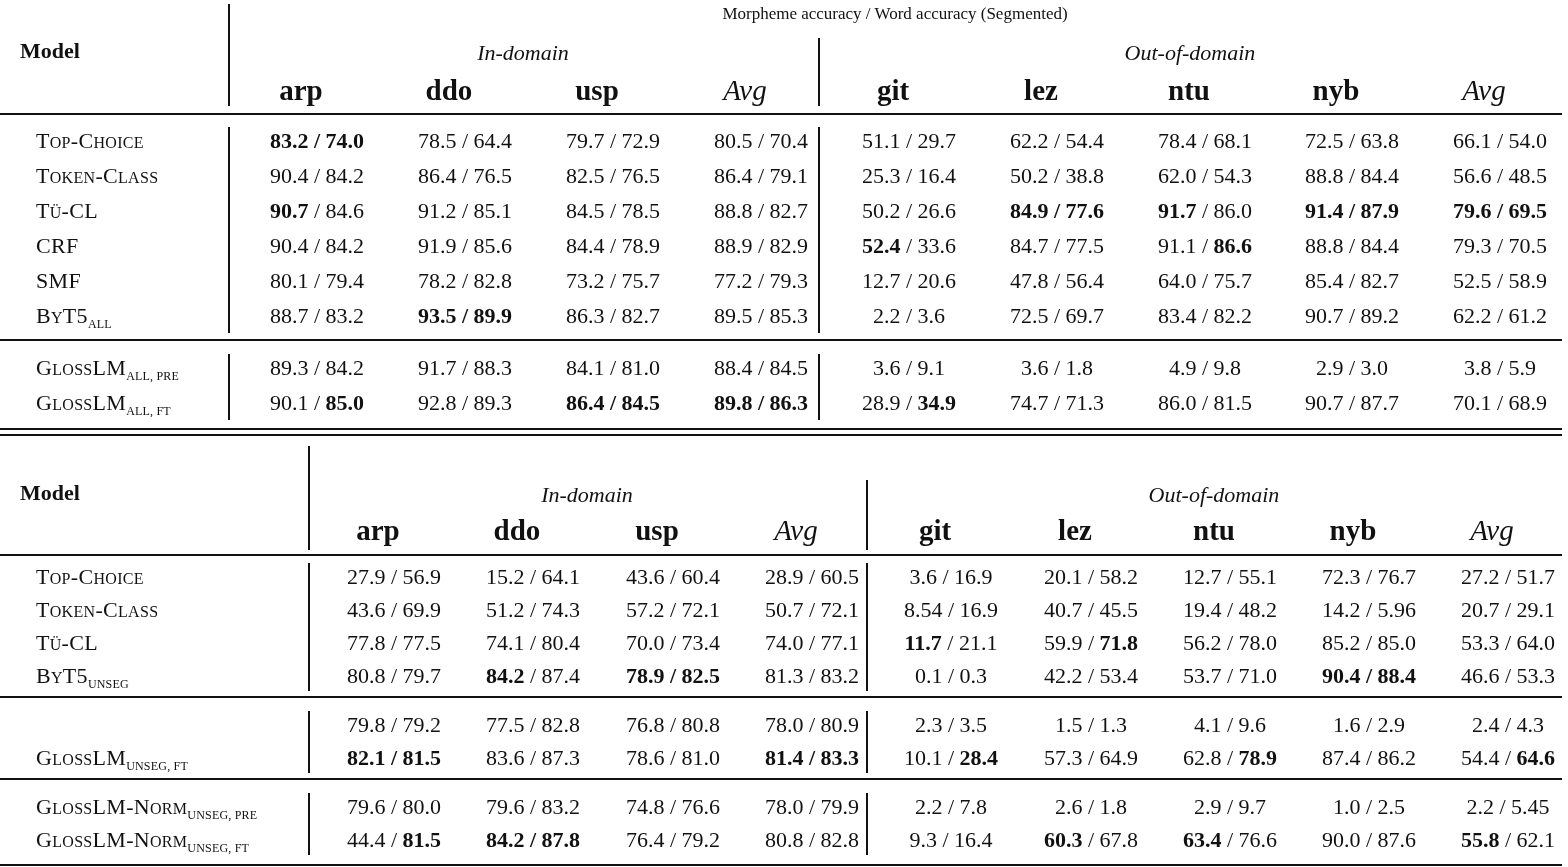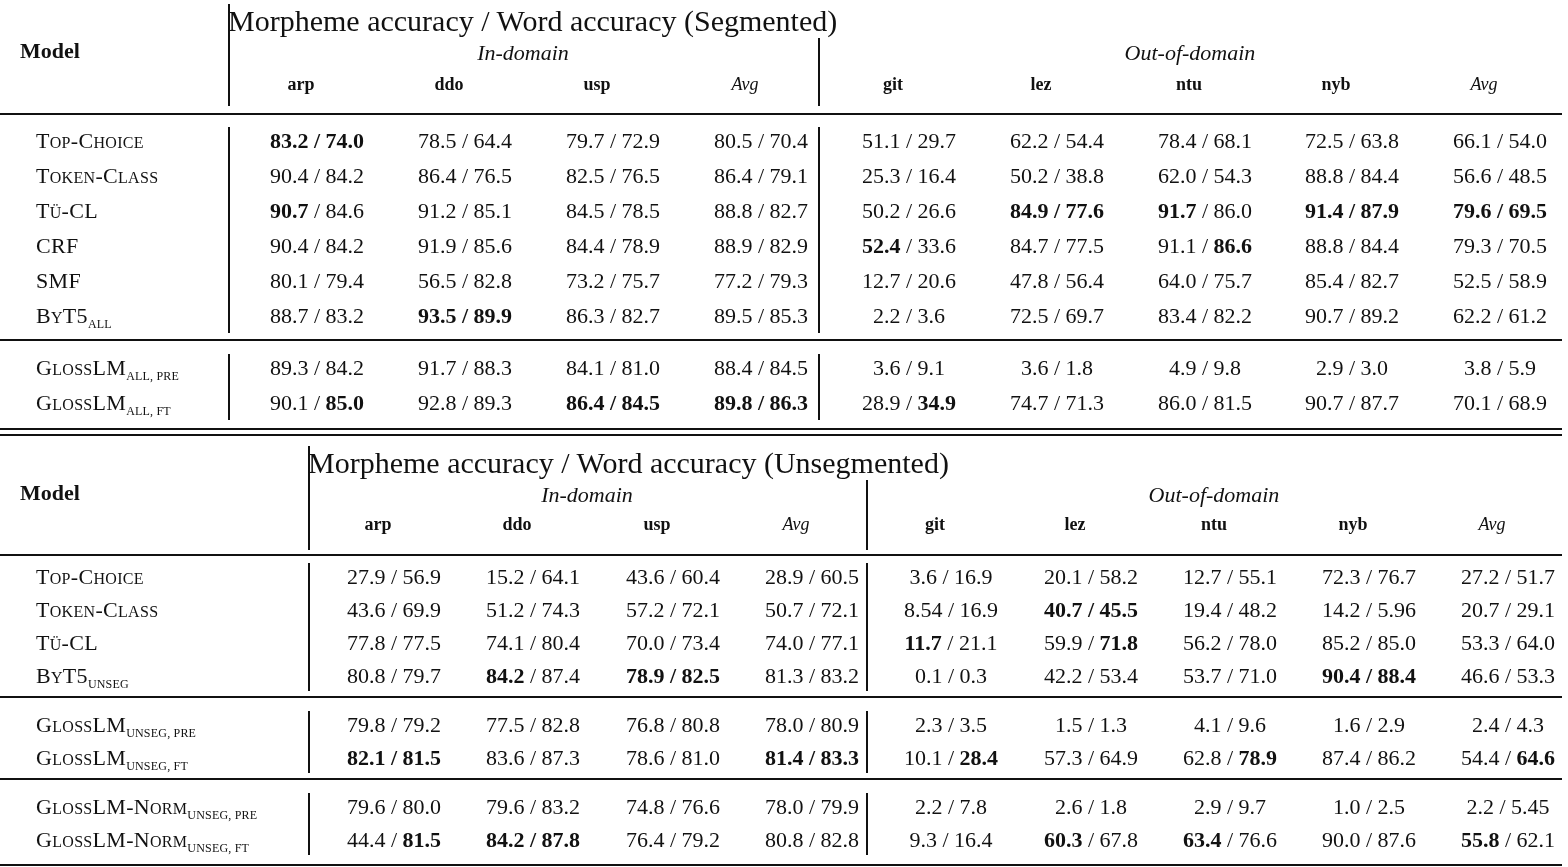--- a/index.html
+++ b/index.html
@@ -16,23 +16,23 @@
     font-size: 22px; text-align: center; white-space: nowrap;
   }
   .model {
     position: absolute; left: 20px; top: 0; height: 34px; line-height: 34px;
     font-size: 22px; white-space: nowrap; letter-spacing: 0.3px;
   }
   .sc { font-size: 16px; }
   .sub { font-size: 12px; vertical-align: -5px; letter-spacing: 0.2px; }
   b { font-weight: bold; }
   .hdr-model { position: absolute; left: 20px; font-weight: bold; font-size: 22px; }
-  .hdr-title { position: absolute; font-size: 30px; white-space: nowrap; }
+  .hdr-title { position: absolute; font-size: 17px; text-align: center; white-space: nowrap; }
   .hdr-domain { position: absolute; font-size: 22px; font-style: italic; text-align: center; white-space: nowrap; }
-  .hdr-col { position: absolute; font-size: 18px; font-weight: bold; text-align: center; white-space: nowrap; }
+  .hdr-col { position: absolute; font-size: 29px; font-weight: bold; text-align: center; white-space: nowrap; }
   .hdr-col.avg { font-weight: normal; font-style: italic; }
   .vline { position: absolute; width: 1.5px; background: #111; }
   .hline { position: absolute; left: 0; width: 1562px; height: 2px; background: #111; }
   .hline.thin { height: 1.5px; }
 </style>
 </head>
 <body>
 
 <div class="tbl" id="top" style="top:0;height:430px;">
   <div class="hdr-title" style="left:228px;width:1334px;top:4px;">Morpheme accuracy / Word accuracy (Segmented)</div>
@@ -98,21 +98,21 @@
         <div class="cell" style="left: 670px; width: 150px;"><span>88.9</span><span> / </span><span>82.9</span></div>
         <div class="cell" style="left: 818px; width: 150px;"><b>52.4</b><span> / </span><span>33.6</span></div>
         <div class="cell" style="left: 966px; width: 150px;"><span>84.7</span><span> / </span><span>77.5</span></div>
         <div class="cell" style="left: 1114px; width: 150px;"><span>91.1</span><span> / </span><b>86.6</b></div>
         <div class="cell" style="left: 1261px; width: 150px;"><span>88.8</span><span> / </span><span>84.4</span></div>
         <div class="cell" style="left: 1409px; width: 150px;"><span>79.3</span><span> / </span><span>70.5</span></div>
       </div>
       <div class="row" style="top: 264px;">
         <div class="model"><span>SMF</span></div>
         <div class="cell" style="left: 226px; width: 150px;"><span>80.1</span><span> / </span><span>79.4</span></div>
-        <div class="cell" style="left: 374px; width: 150px;"><span>56.5</span><span> / </span><span>82.8</span></div>
+        <div class="cell" style="left: 374px; width: 150px;"><span>78.2</span><span> / </span><span>82.8</span></div>
         <div class="cell" style="left: 522px; width: 150px;"><span>73.2</span><span> / </span><span>75.7</span></div>
         <div class="cell" style="left: 670px; width: 150px;"><span>77.2</span><span> / </span><span>79.3</span></div>
         <div class="cell" style="left: 818px; width: 150px;"><span>12.7</span><span> / </span><span>20.6</span></div>
         <div class="cell" style="left: 966px; width: 150px;"><span>47.8</span><span> / </span><span>56.4</span></div>
         <div class="cell" style="left: 1114px; width: 150px;"><span>64.0</span><span> / </span><span>75.7</span></div>
         <div class="cell" style="left: 1261px; width: 150px;"><span>85.4</span><span> / </span><span>82.7</span></div>
         <div class="cell" style="left: 1409px; width: 150px;"><span>52.5</span><span> / </span><span>58.9</span></div>
       </div>
       <div class="row" style="top: 299px;">
         <div class="model"><span>B<span class="sc">Y</span>T5</span><span class="sub">ALL</span></div>
@@ -155,21 +155,20 @@
       </div>
       <div class="vline" style="left: 228px; top: 354px; height: 66px;"></div>
       <div class="vline" style="left: 818px; top: 354px; height: 66px;"></div>
     </div>
 </div>
 
 <div class="hline" style="top:428px;"></div>
 <div class="hline" style="top:434px;"></div>
 
 <div class="tbl" id="bottom" style="top:436px;height:431px;">
-  <div class="hdr-title" style="left:308px;width:1254px;top:10px;">Morpheme accuracy / Word accuracy (Unsegmented)</div>
   <div class="hdr-model" style="top:44px;">Model</div>
   <div class="hdr-domain" style="left:308px;width:558px;top:46px;">In-domain</div>
   <div class="hdr-domain" style="left:866px;width:696px;top:46px;">Out-of-domain</div>
   <div class="colhdrs">
       <div class="hdr-col" style="left: 308px; width: 140px; top: 78px;">arp</div>
       <div class="hdr-col" style="left: 447px; width: 140px; top: 78px;">ddo</div>
       <div class="hdr-col" style="left: 587px; width: 140px; top: 78px;">usp</div>
       <div class="hdr-col avg" style="left: 726px; width: 140px; top: 78px;">Avg</div>
       <div class="hdr-col" style="left: 865px; width: 140px; top: 78px;">git</div>
       <div class="hdr-col" style="left: 1005px; width: 140px; top: 78px;">lez</div>
@@ -193,21 +192,21 @@
         <div class="cell" style="left: 1278px; width: 150px;"><span>72.3</span><span> / </span><span>76.7</span></div>
         <div class="cell" style="left: 1417px; width: 150px;"><span>27.2</span><span> / </span><span>51.7</span></div>
       </div>
       <div class="row" style="top: 157px;">
         <div class="model"><span>T<span class="sc">OKEN</span>-C<span class="sc">LASS</span></span></div>
         <div class="cell" style="left: 303px; width: 150px;"><span>43.6</span><span> / </span><span>69.9</span></div>
         <div class="cell" style="left: 442px; width: 150px;"><span>51.2</span><span> / </span><span>74.3</span></div>
         <div class="cell" style="left: 582px; width: 150px;"><span>57.2</span><span> / </span><span>72.1</span></div>
         <div class="cell" style="left: 721px; width: 150px;"><span>50.7</span><span> / </span><span>72.1</span></div>
         <div class="cell" style="left: 860px; width: 150px;"><span>8.54</span><span> / </span><span>16.9</span></div>
-        <div class="cell" style="left: 1000px; width: 150px; font-weight: bold;"><span>40.7</span><span> / </span><span>45.5</span></div>
+        <div class="cell" style="left: 1000px; width: 150px;"><span>40.7</span><span> / </span><span>45.5</span></div>
         <div class="cell" style="left: 1139px; width: 150px;"><span>19.4</span><span> / </span><span>48.2</span></div>
         <div class="cell" style="left: 1278px; width: 150px;"><span>14.2</span><span> / </span><span>5.96</span></div>
         <div class="cell" style="left: 1417px; width: 150px;"><span>20.7</span><span> / </span><span>29.1</span></div>
       </div>
       <div class="row" style="top: 190px;">
         <div class="model"><span>T<span class="sc">Ü</span>-CL</span></div>
         <div class="cell" style="left: 303px; width: 150px;"><span>77.8</span><span> / </span><span>77.5</span></div>
         <div class="cell" style="left: 442px; width: 150px;"><span>74.1</span><span> / </span><span>80.4</span></div>
         <div class="cell" style="left: 582px; width: 150px;"><span>70.0</span><span> / </span><span>73.4</span></div>
         <div class="cell" style="left: 721px; width: 150px;"><span>74.0</span><span> / </span><span>77.1</span></div>
@@ -226,21 +225,20 @@
         <div class="cell" style="left: 860px; width: 150px;"><span>0.1</span><span> / </span><span>0.3</span></div>
         <div class="cell" style="left: 1000px; width: 150px;"><span>42.2</span><span> / </span><span>53.4</span></div>
         <div class="cell" style="left: 1139px; width: 150px;"><span>53.7</span><span> / </span><span>71.0</span></div>
         <div class="cell" style="left: 1278px; width: 150px;"><b>90.4</b><b> / </b><b>88.4</b></div>
         <div class="cell" style="left: 1417px; width: 150px;"><span>46.6</span><span> / </span><span>53.3</span></div>
       </div>
       <div class="vline" style="left: 308px; top: 127px; height: 128px;"></div>
       <div class="vline" style="left: 866px; top: 127px; height: 128px;"></div>
       <div class="hline" style="top: 260px;"></div>
       <div class="row" style="top: 272px;">
-        <div class="model"><span>G<span class="sc">LOSS</span>LM</span><span class="sub">UNSEG, PRE</span></div>
         <div class="cell" style="left: 303px; width: 150px;"><span>79.8</span><span> / </span><span>79.2</span></div>
         <div class="cell" style="left: 442px; width: 150px;"><span>77.5</span><span> / </span><span>82.8</span></div>
         <div class="cell" style="left: 582px; width: 150px;"><span>76.8</span><span> / </span><span>80.8</span></div>
         <div class="cell" style="left: 721px; width: 150px;"><span>78.0</span><span> / </span><span>80.9</span></div>
         <div class="cell" style="left: 860px; width: 150px;"><span>2.3</span><span> / </span><span>3.5</span></div>
         <div class="cell" style="left: 1000px; width: 150px;"><span>1.5</span><span> / </span><span>1.3</span></div>
         <div class="cell" style="left: 1139px; width: 150px;"><span>4.1</span><span> / </span><span>9.6</span></div>
         <div class="cell" style="left: 1278px; width: 150px;"><span>1.6</span><span> / </span><span>2.9</span></div>
         <div class="cell" style="left: 1417px; width: 150px;"><span>2.4</span><span> / </span><span>4.3</span></div>
       </div>

